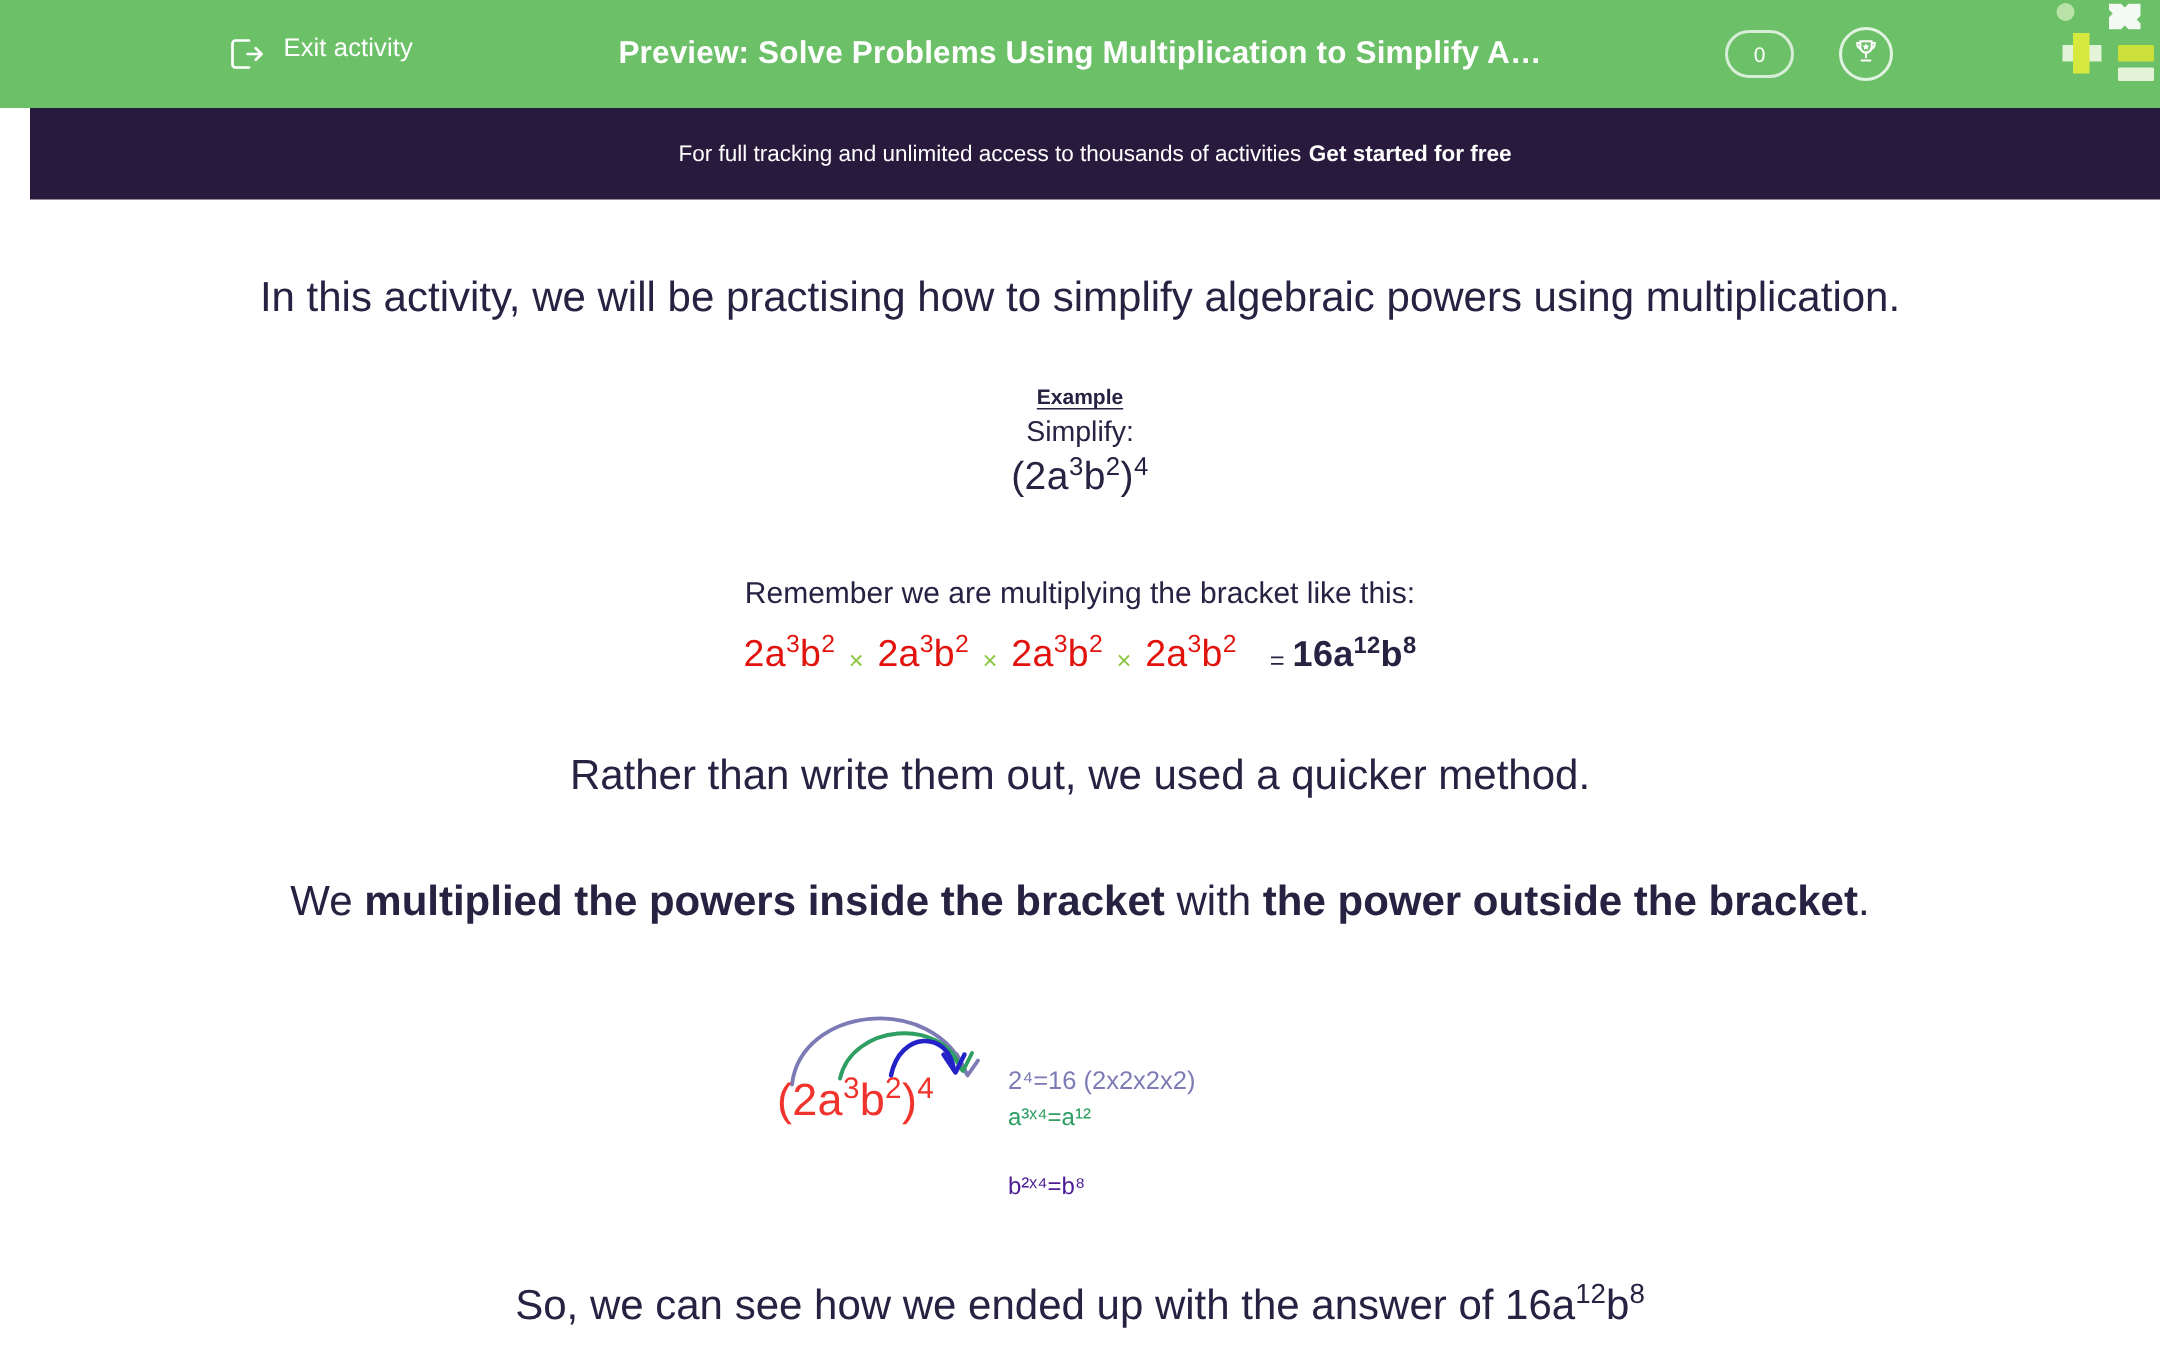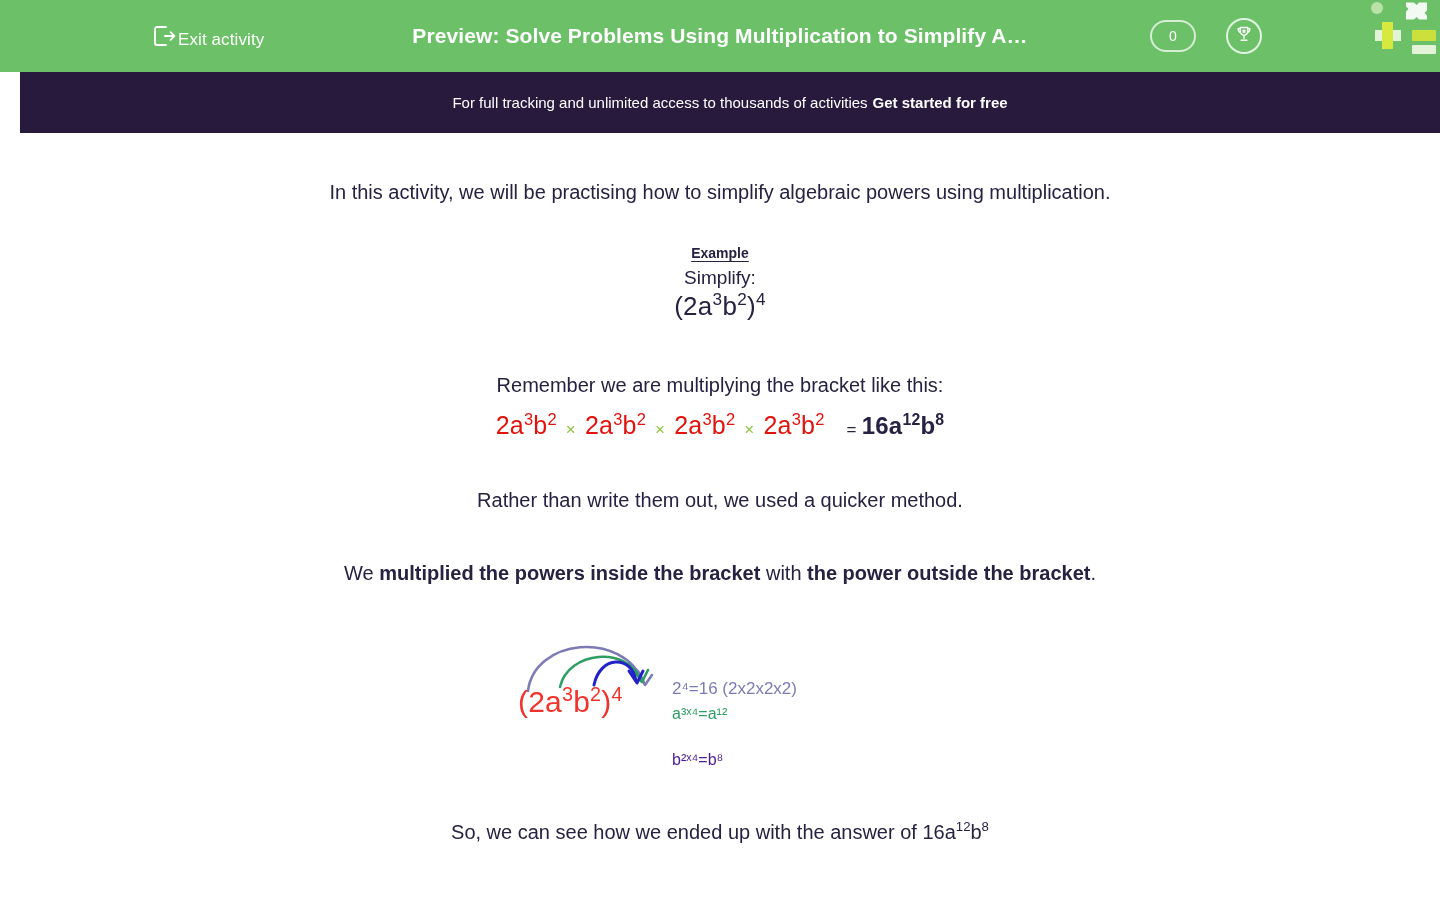--- a/index.html
+++ b/index.html
@@ -14,21 +14,22 @@
   .header {
     position: relative;
     height: 72px;
     background: #6cc068;
     display: flex;
     align-items: center;
     overflow: hidden;
   }
   .exit-group {
     display: flex;
-    align-items: flex-end;
+    align-items: flex-start;
+    gap: 11px;
     margin-left: 150px;
     cursor: pointer;
   }
   .exit-icon { width: 28px; height: 28px; display: block; }
   .exit-label {
     color: #ffffff;
     font-size: 17px;
     letter-spacing: .1px;
   }
   .header-title {
@@ -89,21 +90,21 @@
     margin-left: 5px;
   }
 
   
   .content {
     text-align: center;
     color: #272142;
     padding-top: 46px;
   }
   .line {
-    font-size: 20px;
+    font-size: 28px;
     color: #272142;
     line-height: 1.35;
   }
   .line b { font-weight: bold; }
   .intro { margin-bottom: 39px; }
 
   .example-head {
     font-size: 14px;
     font-weight: bold;
     text-decoration: underline;

